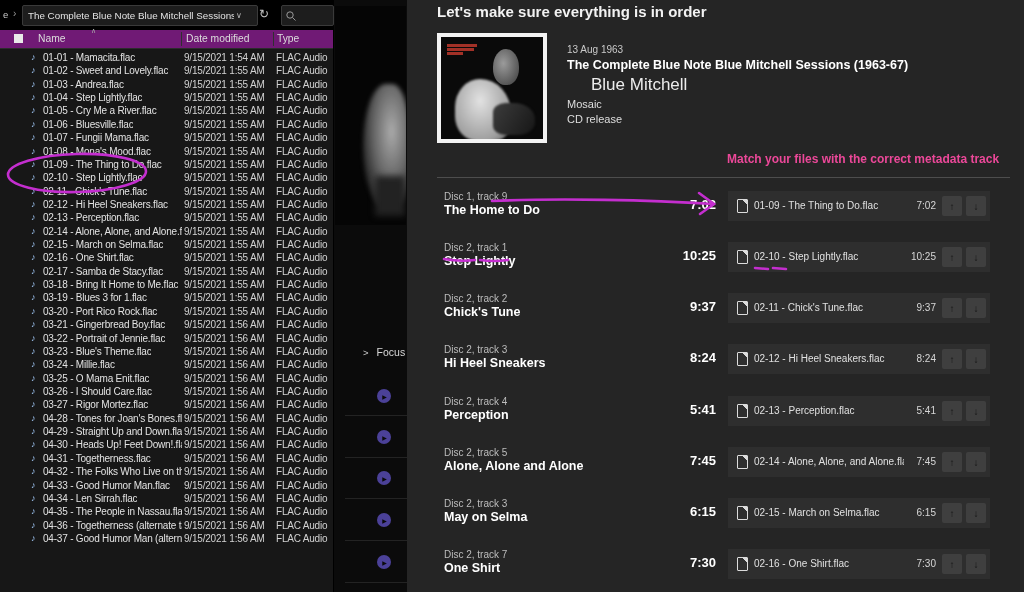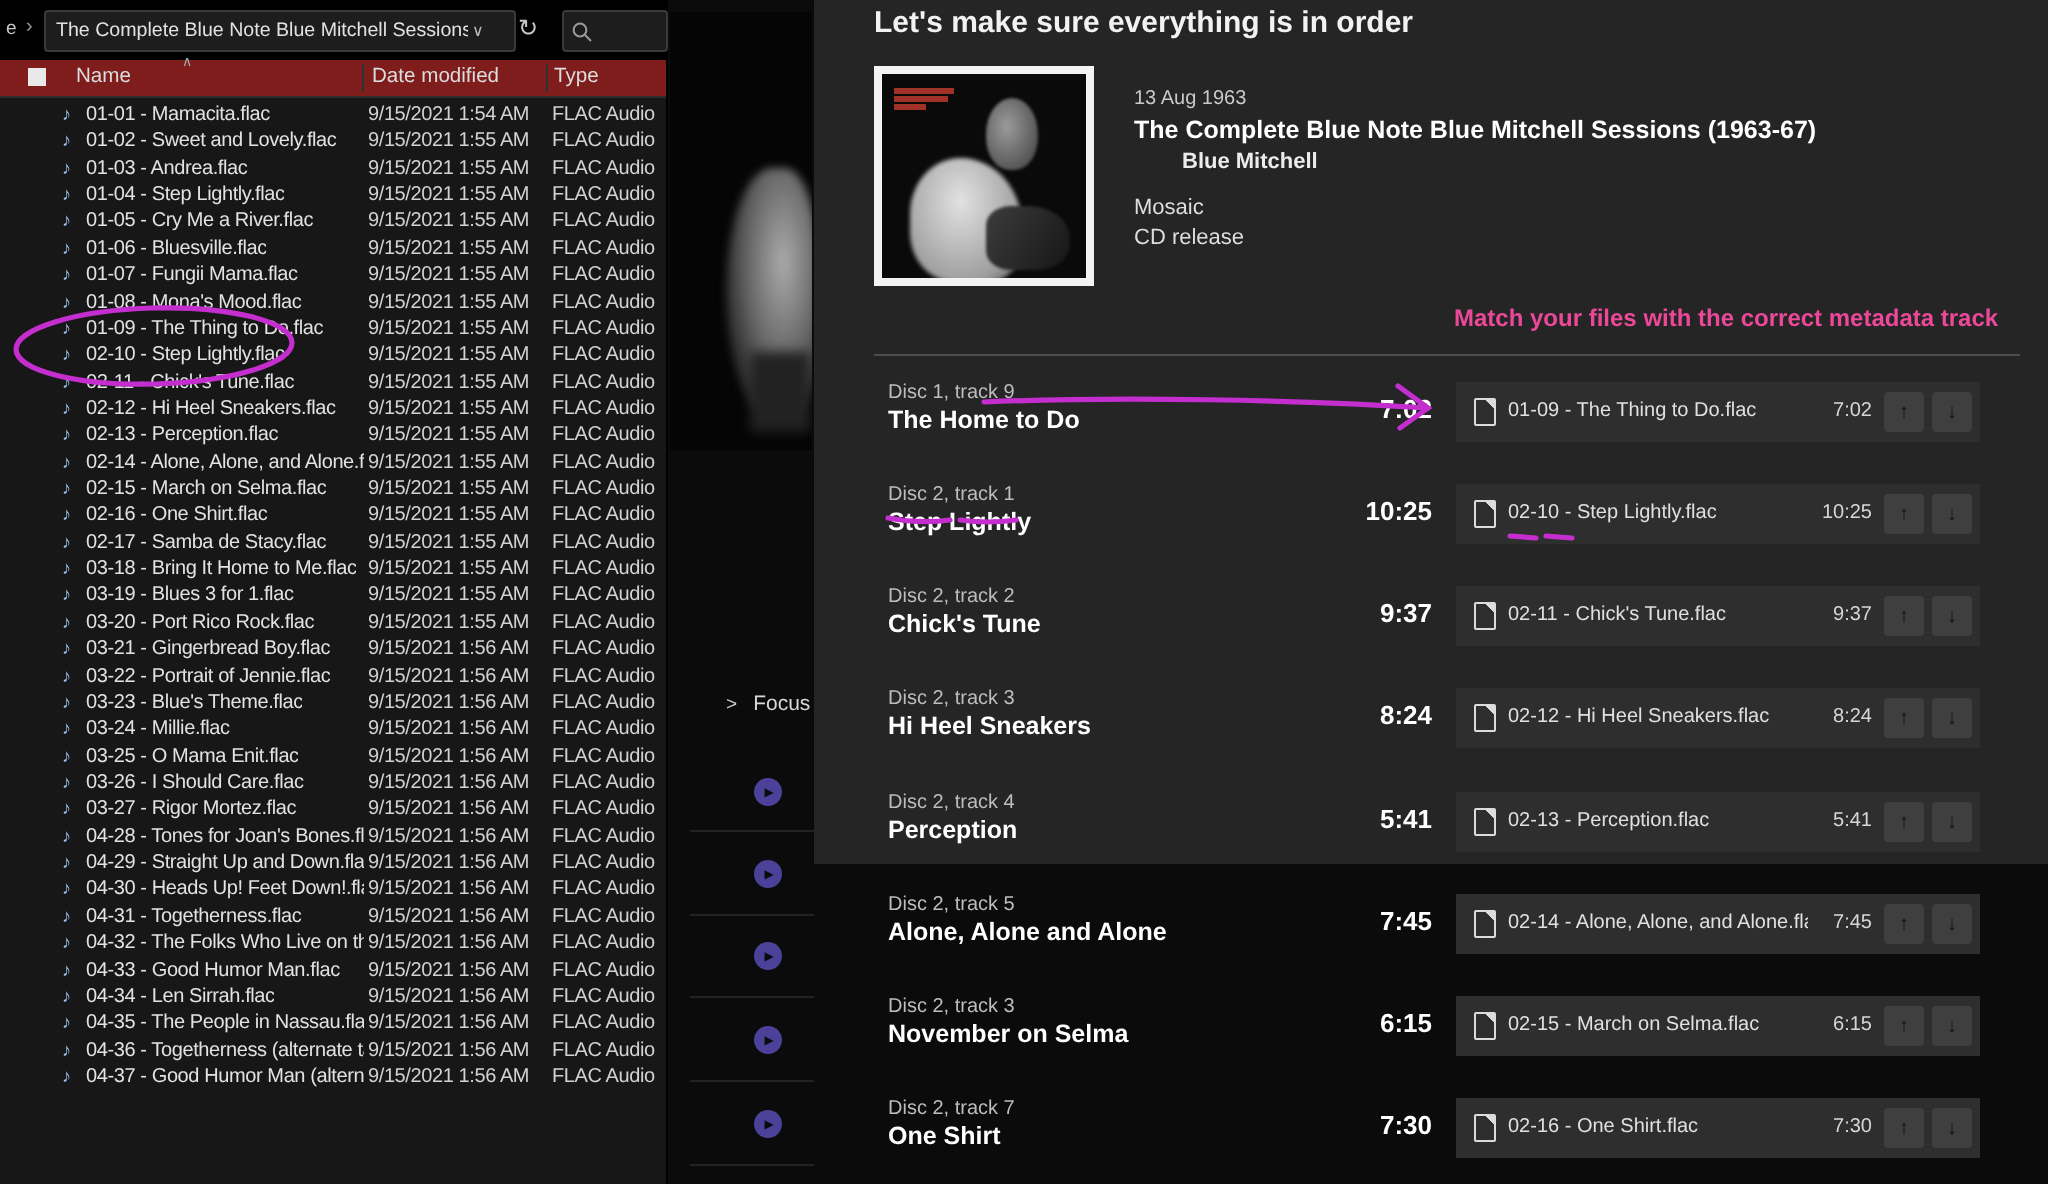--- a/index.html
+++ b/index.html
@@ -13,21 +13,21 @@
   .crumb-pre{position:absolute;left:3px;top:9px;font-size:9.5px;color:#c8c8c8;}
   .crumb-sep{position:absolute;left:13px;top:8px;font-size:10px;color:#9a9a9a;}
   .addr{position:absolute;left:22px;top:5px;width:234px;height:19px;background:#1d1d1d;
         border:1px solid #3a3a3a;border-radius:2px;display:flex;align-items:center;}
   .addr-text{font-size:9.8px;color:#e2e2e2;padding-left:5px;white-space:nowrap;overflow:hidden;width:206px;}
   .addr-chev{font-size:8px;color:#bbb;margin-left:2px;}
   .refresh{position:absolute;left:259px;top:7px;font-size:12px;color:#c5c5c5;line-height:14px;}
   .searchbox{position:absolute;left:281px;top:5px;width:51px;height:19px;background:#1d1d1d;
              border:1px solid #3a3a3a;border-radius:2px;display:flex;align-items:center;overflow:hidden;}
   .search-text{font-size:9px;color:#8f8f8f;margin-left:3px;margin-top:32px;}
-  .hdr{position:absolute;left:0;top:30px;width:333px;height:18px;border-bottom:1px solid #2c2c2c;background:#7f1d1d;}
+  .hdr{position:absolute;left:0;top:30px;width:333px;height:18px;border-bottom:1px solid #2c2c2c;background:#701a75;}
   .hdr .cb{position:absolute;left:14px;top:4px;width:9px;height:9px;background:#e9e9e9;}
   .hdr-name{position:absolute;left:38px;top:3px;font-size:10.3px;color:#dcdcdc;}
   .hdr-caret{position:absolute;left:91px;top:-3px;font-size:7px;color:#a9a9a9;}
   .hdr-date{position:absolute;left:186px;top:3px;font-size:10.3px;color:#dcdcdc;}
   .hdr-type{position:absolute;left:277px;top:3px;font-size:10.3px;color:#dcdcdc;}
   .hdr .vsep{position:absolute;top:2px;width:1px;height:14px;background:#303030;}
   .file-list{position:absolute;left:0;top:51px;width:333px;}
   .file-row{position:relative;height:13.36px;font-size:10px;letter-spacing:-0.2px;color:#e2e2e2;}
   .f-icon{position:absolute;left:31px;top:0px;font-size:9px;color:#9cc2ef;line-height:13px;}
   .img-icon{width:8px;height:8px;top:2.5px;background:linear-gradient(135deg,#e8e8e8 55%,#7a9fd4 55%);border-radius:1px;}
@@ -43,34 +43,34 @@
       border-radius:55% 40% 35% 55%;filter:blur(2px);opacity:.9;}
   .frag-shape2{position:absolute;left:40px;top:170px;width:30px;height:40px;background:#222;filter:blur(3px);}
   .focus-row{position:absolute;left:29px;top:346px;font-size:10.5px;color:#d8d8d8;}
   .focus-chev{margin-right:8px;font-size:9.5px;color:#cfcfcf;}
   .play-btn{position:absolute;left:43px;width:14px;height:14px;border-radius:50%;
             display:flex;align-items:center;justify-content:center;}
   .play-btn span{font-size:6px;color:#0b0b0b;margin-left:1px;}
   .mid-sep{position:absolute;left:11px;width:62px;height:1px;background:#232323;}
 
   
-  .modal{left:407px;top:0;width:617px;height:432px;background:#252525;}
+  .modal{left:407px;top:0;width:617px;height:592px;background:#252525;}
   .m-heading{position:absolute;left:30px;top:3px;font-size:15px;font-weight:600;color:#f2f2f2;}
   .cover{position:absolute;left:30px;top:33px;width:102px;height:102px;background:#f3f3f3;padding:4px;}
   .cover-in{position:relative;width:102px;height:102px;background:#0a0a0a;overflow:hidden;}
   .red-l{position:absolute;left:6px;height:2.5px;background:#a23127;}
   .cv-shirt{position:absolute;left:14px;top:42px;width:56px;height:62px;
       background:radial-gradient(ellipse at 45% 35%,#e2e2e2,#9f9f9f 70%,#555 100%);border-radius:45% 55% 30% 40%;filter:blur(1px);}
   .cv-head{position:absolute;left:52px;top:12px;width:26px;height:36px;
       background:radial-gradient(ellipse at 40% 40%,#9b9b9b,#4e4e4e 80%);border-radius:50% 50% 45% 45%;filter:blur(.7px);}
   .cv-trumpet{position:absolute;left:52px;top:66px;width:42px;height:32px;
       background:linear-gradient(120deg,#3c3c3c,#161616);border-radius:30% 50% 40% 30%;filter:blur(.8px);}
   .meta-date{position:absolute;left:160px;top:44px;font-size:10px;color:#c9c9c9;}
   .meta-title{position:absolute;left:160px;top:58px;font-size:12.5px;font-weight:700;color:#fff;}
-  .meta-artist{position:absolute;left:160px;top:75px;font-size:11px;font-weight:700;color:#ececec;padding-left:24px;}
+  .meta-artist{position:absolute;left:160px;top:75px;font-size:17px;font-weight:400;color:#ececec;padding-left:24px;}
   .meta-label{position:absolute;left:160px;top:98px;font-size:11px;color:#dedede;}
   .meta-release{position:absolute;left:160px;top:113px;font-size:11px;color:#dedede;}
   .match-hdr{position:absolute;left:320px;top:152px;font-size:12px;font-weight:700;color:#ec4899;}
   .rule{position:absolute;left:30px;top:177px;width:573px;height:1px;background:#4d4d4d;}
 
   .track-row{position:absolute;left:0;width:617px;height:30px;}
   .t-disc{position:absolute;left:37px;top:0;font-size:10px;color:#bdbdbd;}
   .t-title{position:absolute;left:37px;top:12px;font-size:12.5px;font-weight:700;color:#fff;white-space:nowrap;}
   .t-dur{position:absolute;left:233px;top:6px;width:76px;font-size:13px;font-weight:700;color:#fff;text-align:right;}
   .t-card{position:absolute;left:321px;top:0;width:262px;height:30px;background:#2e2e2e;}
@@ -530,21 +530,21 @@
               <span>↑</span>
             </div>
       <div class="mv-btn mv-dn">
               <span>↓</span>
             </div>
     </div>
   </div>
 
   <div class="track-row" style="top: 498px;">
     <span class="t-disc">Disc 2, track 3</span>
-    <span class="t-title">November on Selma</span>
+    <span class="t-title">May on Selma</span>
     <span class="t-dur">6:15</span>
     <div class="t-card">
       <div class="doc-icon"></div>
       <span class="t-file">02-15 - March on Selma.flac</span>
       <span class="t-fdur">6:15</span>
       <div class="mv-btn mv-up">
               <span>↑</span>
             </div>
       <div class="mv-btn mv-dn">
               <span>↓</span>

